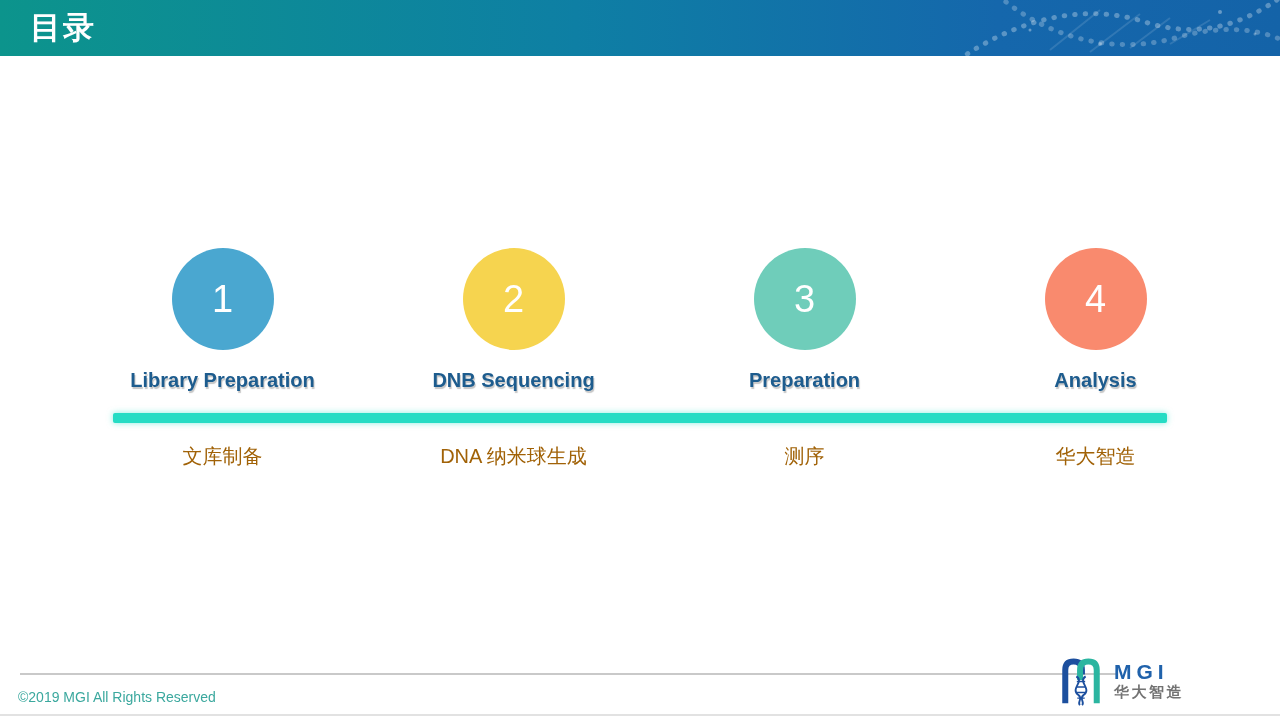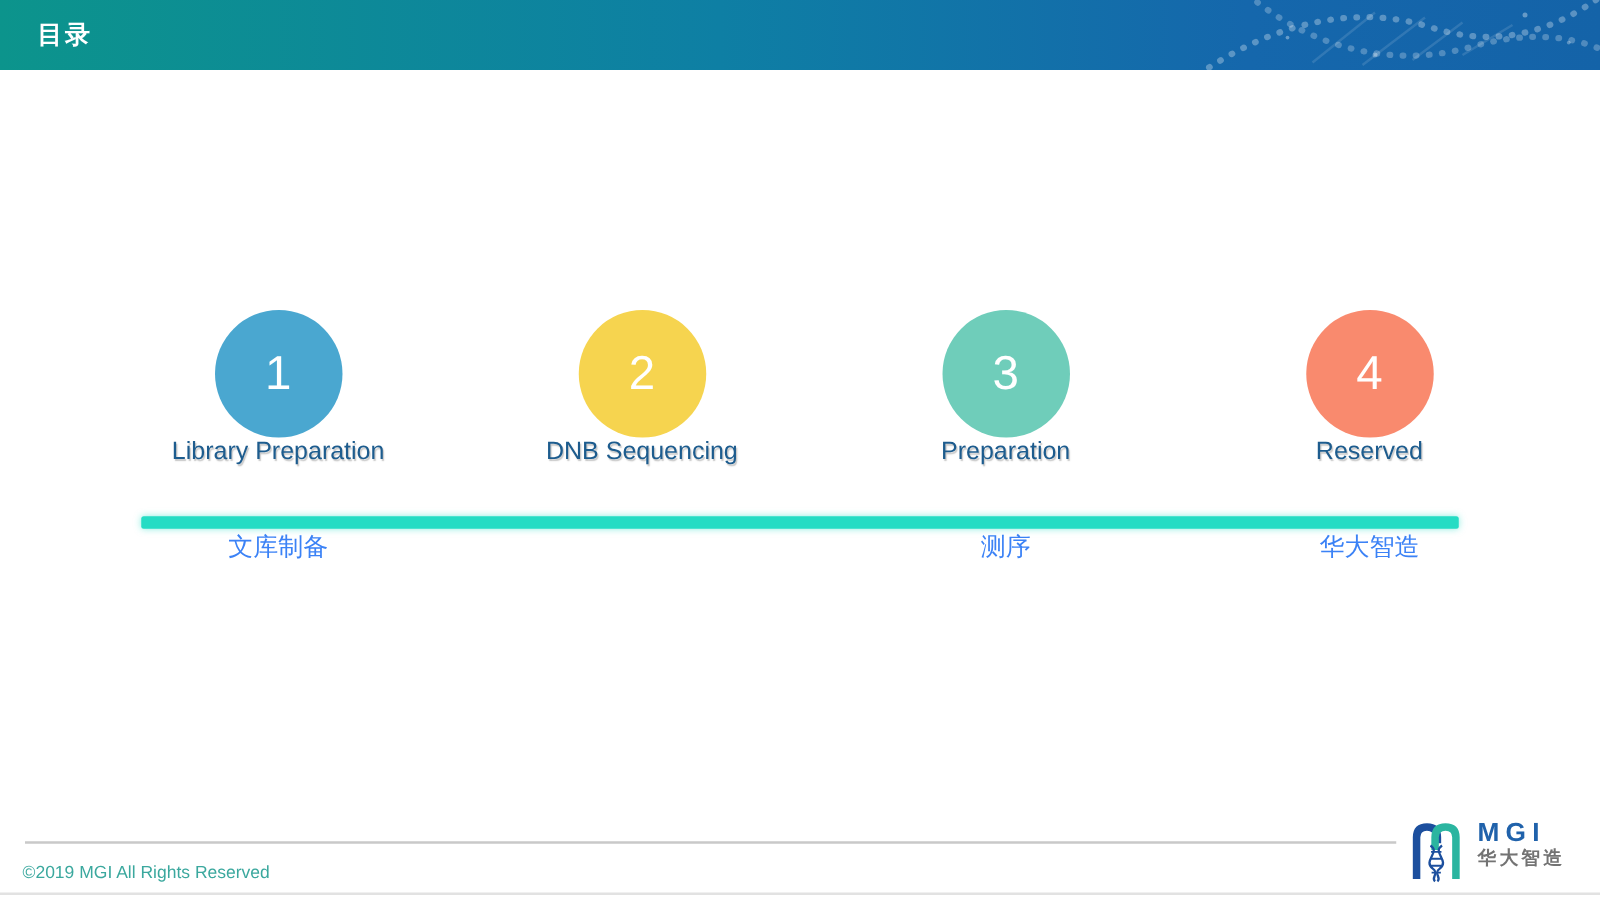--- a/index.html
+++ b/index.html
@@ -11,64 +11,64 @@
   .slide { position:absolute; inset:0; background:#ffffff; }
 
   
   .header {
     position:absolute; left:0; top:0; width:1280px; height:58px;
     background:linear-gradient(90deg,#0C948C 0%,#0E7FA4 45%,#1567AC 78%,#1463A8 100%);
     border-bottom:2px solid #ffffff;
   }
   .header-title {
     position:absolute; left:30px; top:0; height:58px; line-height:56px;
-    color:#ffffff; font-size:20px; font-weight:bold; letter-spacing:2px;
+    color:#ffffff; font-size:31px; font-weight:bold; letter-spacing:2px;
   }
   .dna-decoration { position:absolute; right:0; top:0; height:58px; width:480px; }
 
   
   .step {
     position:absolute; top:248px; width:291px;
     display:flex; flex-direction:column; align-items:center;
   }
   .step-1 { left:77px; }
   .step-2 { left:368px; }
   .step-3 { left:659px; }
   .step-4 { left:950px; }
   .circle {
     width:102px; height:102px; border-radius:50%;
     display:flex; align-items:center; justify-content:center;
     color:#ffffff; font-size:38px; font-weight:400;
   }
   .label-en {
-    font-size:20px; font-weight:normal; color:#1D5C8E;
+    margin-top:19px; font-size:20px; font-weight:bold; color:#1D5C8E;
     text-shadow:1px 1.5px 1px rgba(90,90,90,0.35); white-space:nowrap;
   }
   .label-zh {
-    margin-top:51px; font-size:20px; color:#3b82f6; white-space:nowrap;text-align:center;
+    margin-top:51px; font-size:20px; color:#a16207; white-space:nowrap;text-align:center;
   }
 
   
   .divider {
     position:absolute; left:113px; top:413px; width:1054px; height:10px;
     background:#25DCC4; border-radius:2px;
     box-shadow:0 0 6px rgba(37,220,196,0.55);
   }
 
   
   .footer-line {
     position:absolute; left:20px; top:673px; width:1097px; height:2px;
     background:#c9c9c9;
   }
   .copyright {
     position:absolute; left:18px; top:689px; font-size:14px; color:#3BA89E;text-align:center;
   }
   .logo {
-    position:absolute; left:1124px; top:656px; width:140px; height:50px;
-    display:flex; align-items:flex-start;
+    position:absolute; left:1056px; top:656px; width:140px; height:50px;
+    display:flex; align-items:center;
   }
   .logo-mark { width:50px; height:50px; flex:0 0 auto; }
   .logo-text-block { margin-left:8px; display:flex; flex-direction:column; }
   .logo-text {
     color:#2062AB; font-size:21px; font-weight:bold; letter-spacing:5px; line-height:22px;
   }
   .logo-subtext {
     color:#737373; font-size:15px; font-weight:bold; letter-spacing:2.5px; line-height:18px;
   }
   .bottom-edge {
@@ -95,31 +95,32 @@
 
   <div class="step step-1">
     <div class="circle" style="background: rgb(74, 167, 208);">1</div>
     <div class="label-en">Library Preparation</div>
     <div class="label-zh">文库制备</div>
   </div>
 
   <div class="step step-2">
     <div class="circle" style="background: rgb(246, 212, 79);">2</div>
     <div class="label-en">DNB Sequencing</div>
+    <div class="label-zh">DNA 纳米球生成</div>
   </div>
 
   <div class="step step-3">
     <div class="circle" style="background: rgb(111, 205, 186);">3</div>
     <div class="label-en">Preparation</div>
     <div class="label-zh">测序</div>
   </div>
 
   <div class="step step-4">
     <div class="circle" style="background: rgb(249, 138, 110);">4</div>
-    <div class="label-en">Reserved</div>
+    <div class="label-en">Analysis</div>
     <div class="label-zh">华大智造</div>
   </div>
 
   <div class="divider" style="background: rgb(37, 220, 196);"></div>
 
   <div class="footer-line"></div>
   <div class="copyright">©2019 MGI All Rights Reserved</div>
 
   <div class="logo">
     <svg class="logo-mark" viewBox="0 0 50 54" fill="none" xmlns="http://www.w3.org/2000/svg">

